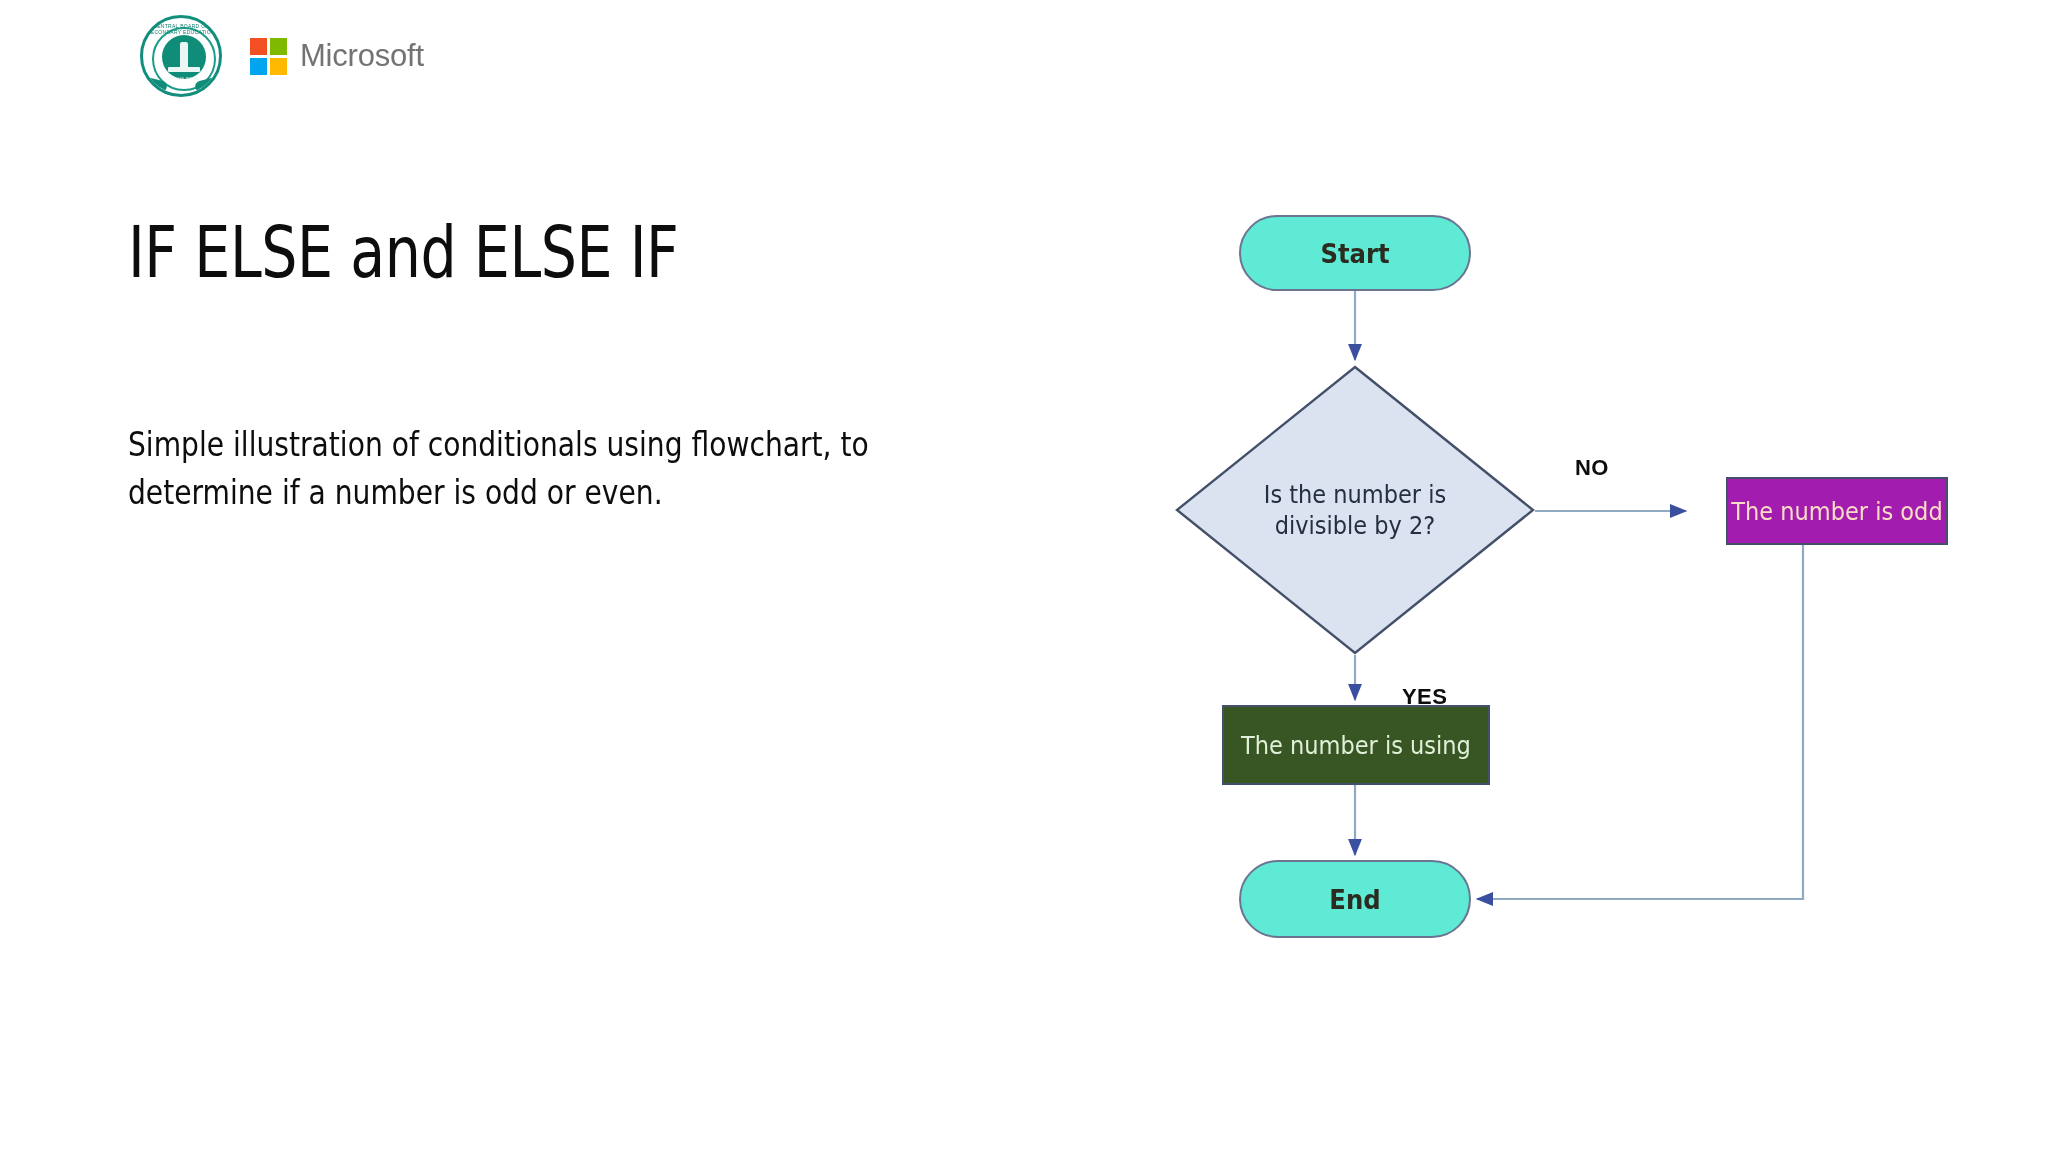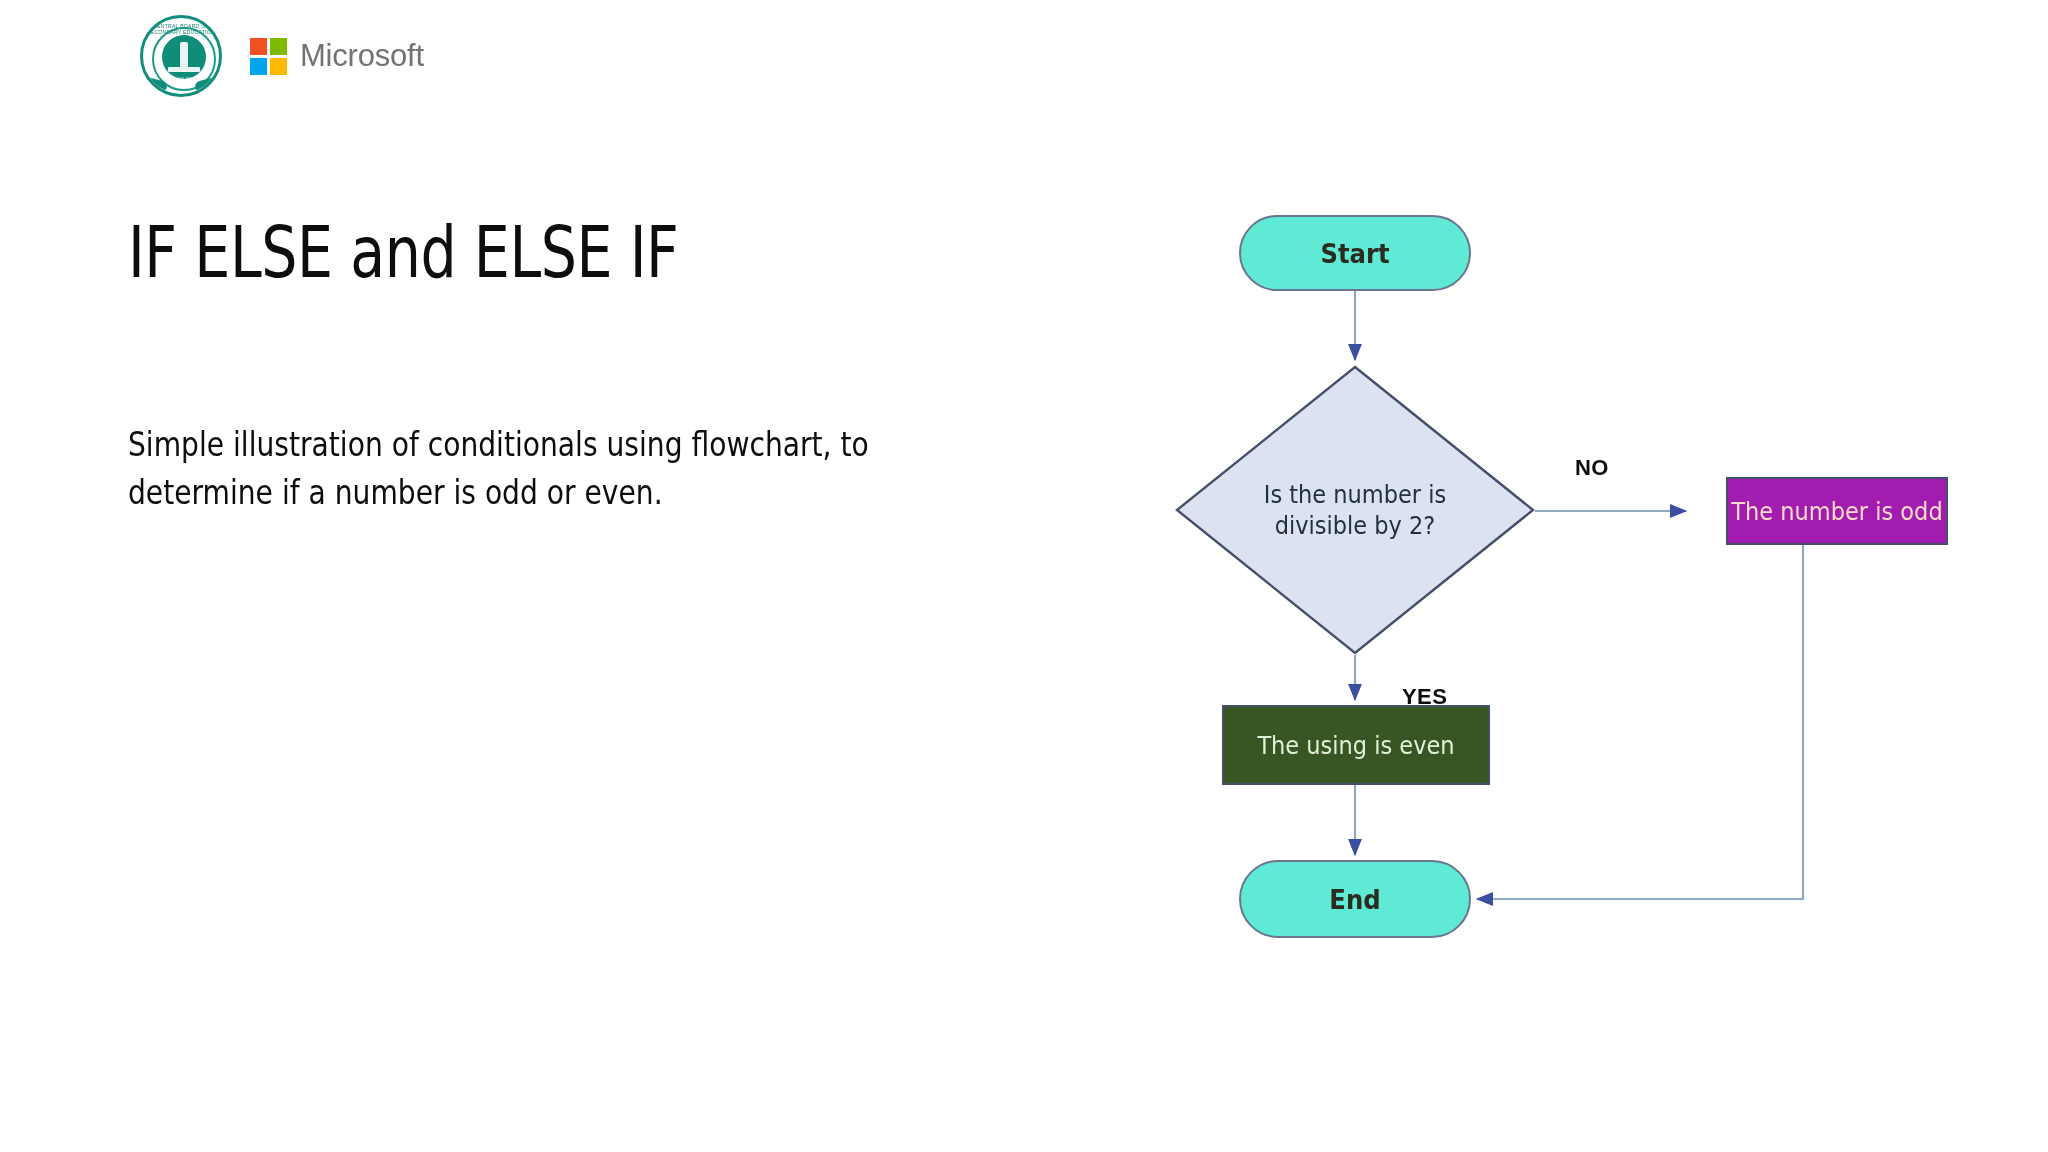--- a/index.html
+++ b/index.html
@@ -282,21 +282,21 @@
 
     <div class="node" id="node-decision">
       <svg class="diamond-shape" viewBox="0 0 360 290" preserveAspectRatio="none">
         <polygon points="180,2 358,145 180,288 2,145" fill="#dce3f0" stroke="#44506a" stroke-width="2.4"></polygon>
       </svg>
       <div class="diamond-label">Is the number is divisible by 2?</div>
     </div>
 
     <div class="node process" id="node-odd">The number is odd</div>
 
-    <div class="node process" id="node-even">The using is even</div>
+    <div class="node process" id="node-even">The number is using</div>
 
     <div class="node terminator" id="node-end">End</div>
 
     <div class="edge-label" id="label-no">NO</div>
     <div class="edge-label" id="label-yes">YES</div>
 
   </div>
 
 </div>
 

